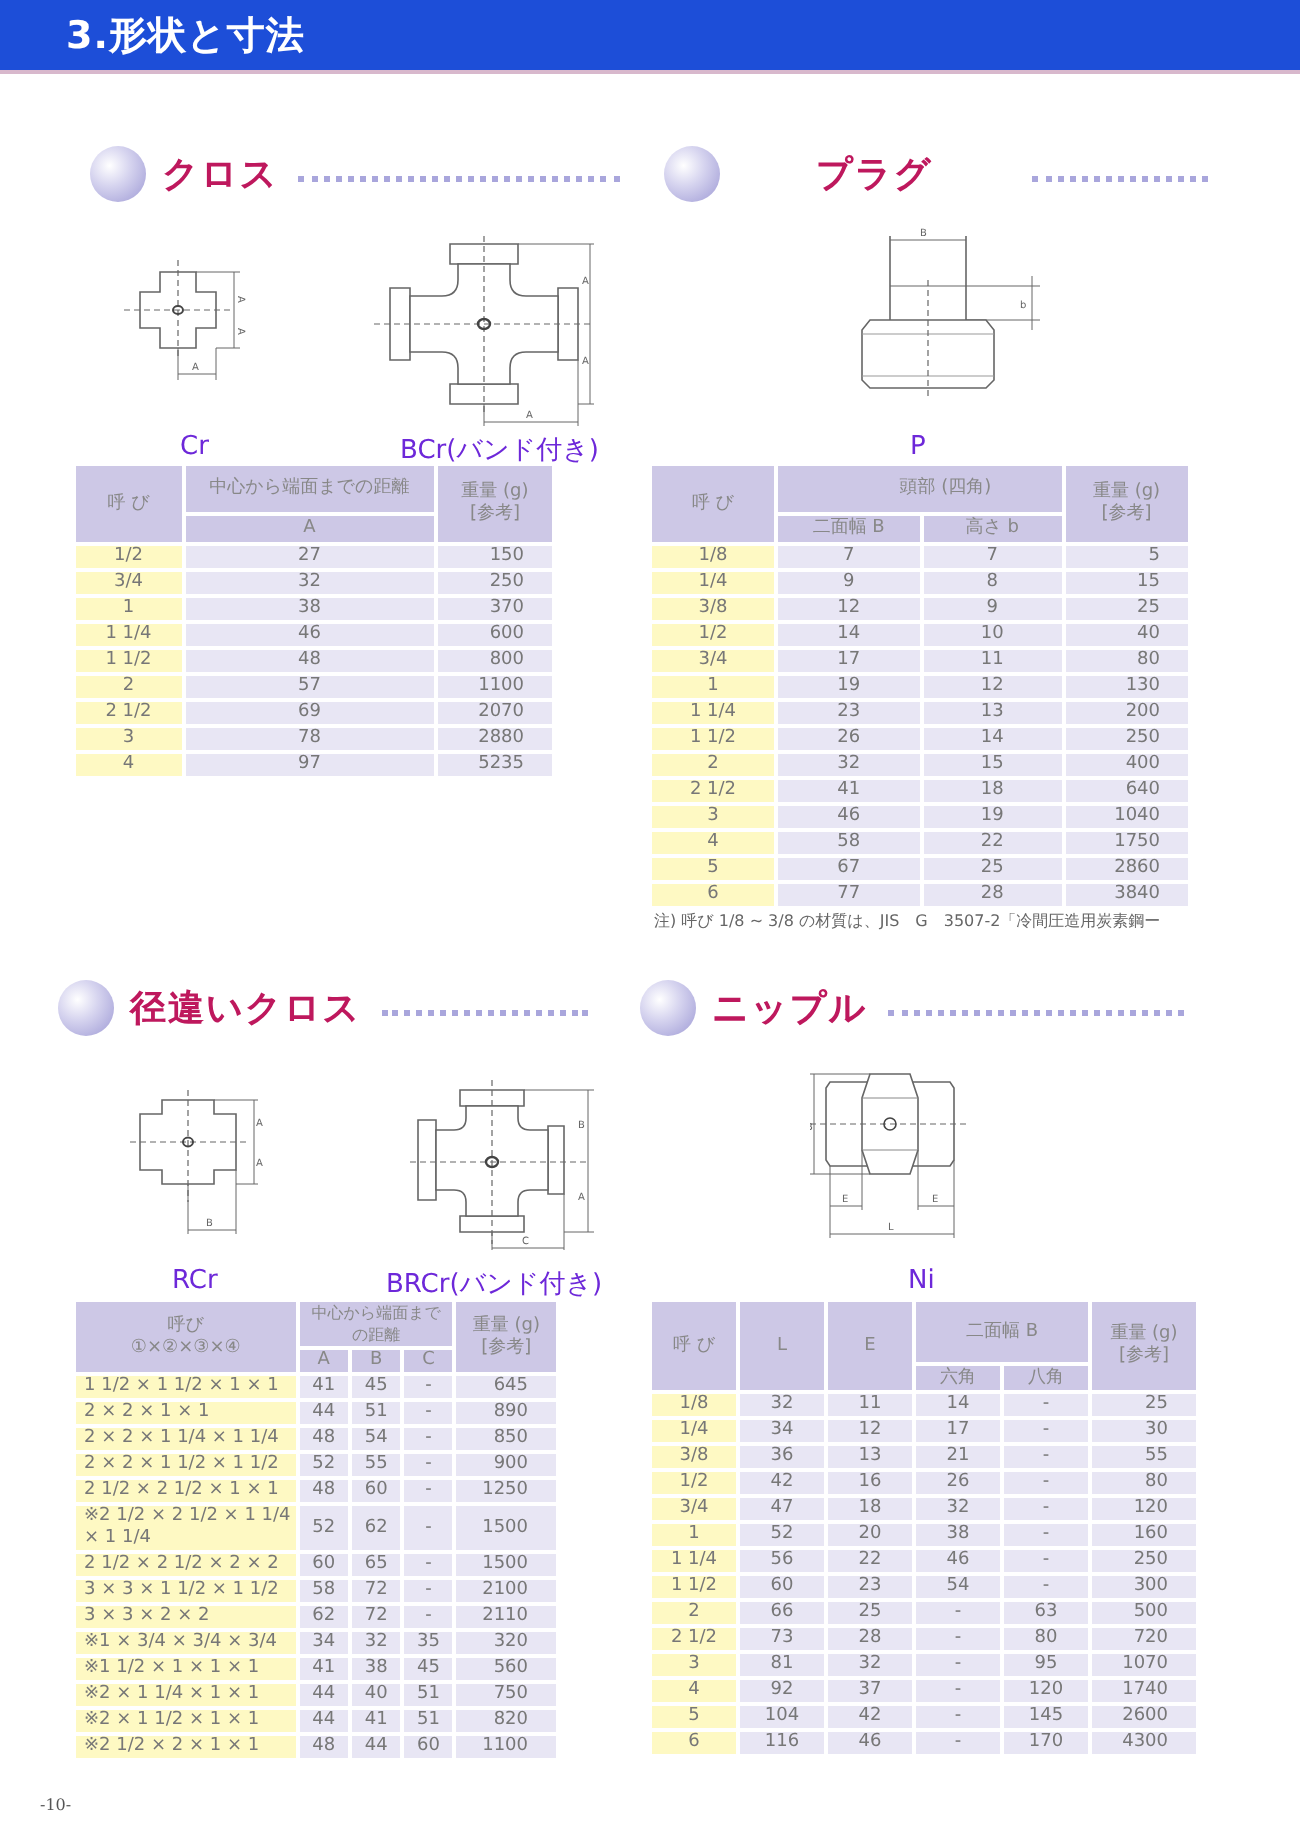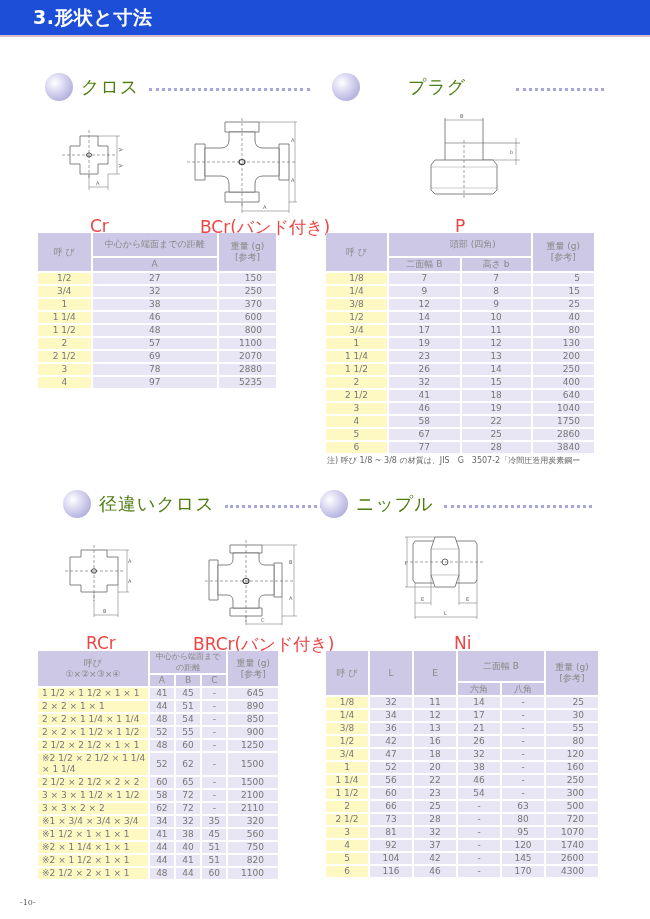--- a/index.html
+++ b/index.html
@@ -6,24 +6,24 @@
   body { width: 650px; height: 919px; background: #ffffff; position: relative; overflow: hidden;
          font-family: "DejaVu Sans", "Liberation Sans", sans-serif; color: #555; }
   .header-bar { position: absolute; left: 0; top: 0; width: 650px; height: 37px; background: #1d4ed8;
                 border-bottom: 2px solid #d8b8cc; }
   .header-title { position: absolute; left: 33px; top: 5px; color: #fff; font-size: 19px; font-weight: bold;
                   letter-spacing: 0.5px; }
   .sec-head { position: absolute; display: flex; align-items: center; height: 30px; }
   .sec-ball { width: 28px; height: 28px; border-radius: 50%;
               background: radial-gradient(circle at 35% 35%, #ffffff 0%, #d6d4ef 40%, #9c98d4 100%);
               margin-right: 8px; flex-shrink: 0; }
-  .sec-title { font-size: 18px; font-weight: normal; color: #4d7c0f; white-space: nowrap; letter-spacing: 1px; }
+  .sec-title { font-size: 18px; font-weight: bold; color: #be185d; white-space: nowrap; letter-spacing: 1px; }
   .sec-dots { flex: 1; border-bottom: 3px dotted #a9a6dc; margin-left: 10px; height: 1px; margin-top: 4px; }
   .diagram { position: absolute; }
-  .label-orange { position: absolute; color: #ef4444; font-size: 17px; text-align: center; white-space: nowrap; }
+  .label-orange { position: absolute; color: #6d28d9; font-size: 13px; text-align: center; white-space: nowrap; }
   table.spec { position: absolute; border-collapse: separate; border-spacing: 2px; font-size: 9px; color: #777; }
   table.spec td, table.spec th { font-weight: normal; text-align: center; height: 11px; line-height: 11px; padding: 0 2px; }
   table.spec th { background: #cdc8e6; color: #888; }
   table.spec td.k { background: #fef9c3; }
   table.spec td { background: #e8e6f4; }
   table.spec td.r { text-align: right; padding-right: 14px; }
   table.spec td.l { text-align: left; padding-left: 4px; }
   .note { position: absolute; font-size: 8px; color: #666; line-height: 11px; }
   .page-num { position: absolute; left: 20px; top: 898px; font-size: 8px; color: #555; font-family: "DejaVu Serif", serif; }
   svg line, svg path, svg rect, svg polygon, svg circle, svg ellipse { vector-effect: non-scaling-stroke; }
@@ -267,21 +267,21 @@
         <td>28</td>
         <td class="r">3840</td>
       </tr>
 </tbody>
   </table>
 
 <div class="note" style="left:327px; top:455px; width:290px;">
   <div>注) 呼び 1/8 ~ 3/8 の材質は、JIS　G　3507-2「冷間圧造用炭素鋼ー</div>
 </div>
 
-<div class="sec-head" style="left:63px; top:489px; width:265px;">
+<div class="sec-head" style="left:29px; top:489px; width:265px;">
   <div class="sec-ball"></div>
   <div class="sec-title">径違いクロス</div>
   <div class="sec-dots"></div>
 </div>
 
 <svg class="diagram" style="left:65px; top:545px;" width="75" height="75" viewBox="0 0 75 75">
   <path d="M5 12 H16 V5 H42 V12 H53 V40 H42 V47 H16 V40 H5 Z" fill="#fff" stroke="#666" stroke-width="0.8"></path>
   <line x1="0" y1="26" x2="60" y2="26" stroke="#666" stroke-dasharray="3,2" stroke-width="0.6"></line>
   <line x1="29" y1="0" x2="29" y2="56" stroke="#666" stroke-dasharray="3,2" stroke-width="0.6"></line>
   <ellipse cx="29" cy="26" rx="2.5" ry="2.2" fill="none" stroke="#444" stroke-width="1"></ellipse>

